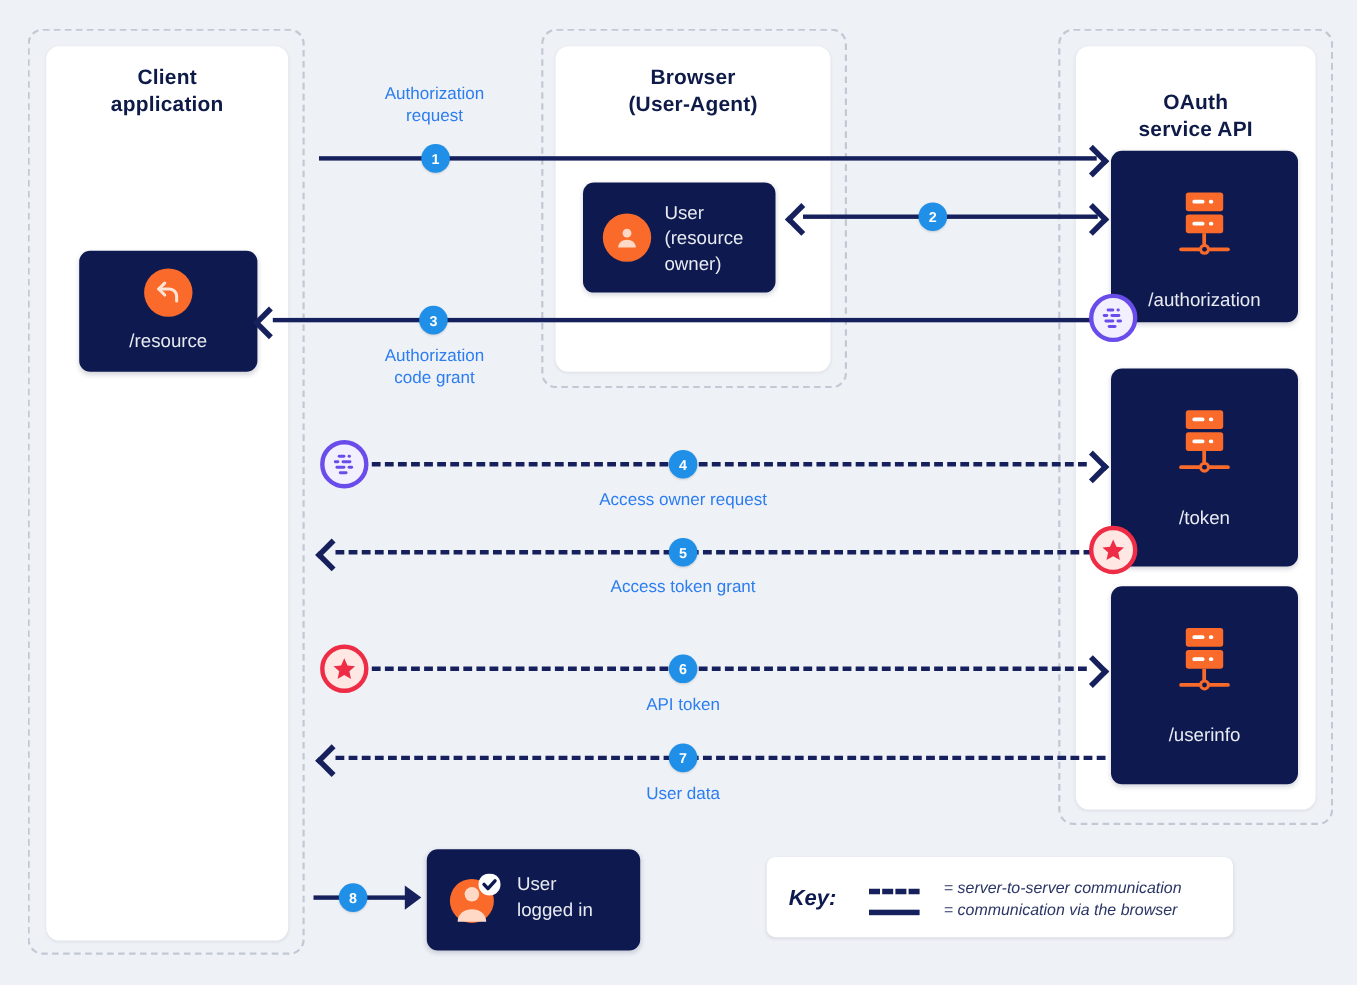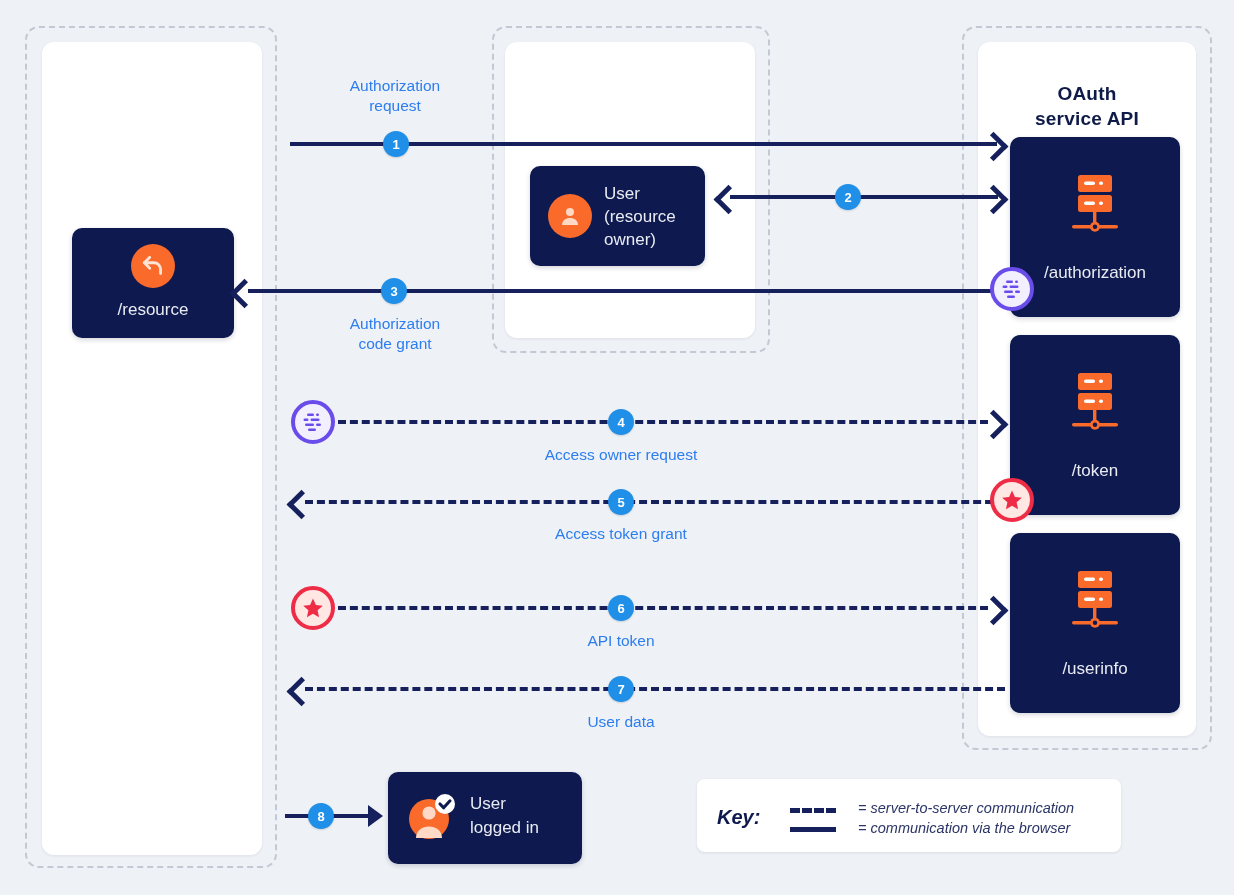--- a/index.html
+++ b/index.html
@@ -163,52 +163,56 @@
     width:46px;
   }
 </style>
 </head>
 <body>
 
 <div id="canvas">
 
   <div class="col-dash" style="left:25px;top:26px;width:252px;height:842px;"></div>
   <div class="col-card" style="left:42px;top:42px;width:220px;height:813px;"></div>
+  <div class="col-title" style="left:42px;top:58px;width:220px;white-space:pre-line;">Client
+application</div>
 
   <div class="node" style="left:72px;top:228px;width:162px;height:110px;">
     <span style="position:absolute;left:50%;top:16px;transform:translateX(-50%);width:44px;height:44px;border-radius:50%;background:#f96a2b;display:flex;align-items:center;justify-content:center;">
       <svg width="26" height="26" viewBox="0 0 24 24" fill="none" stroke="#ffe3d4" stroke-width="2.6" stroke-linecap="round" stroke-linejoin="round">
         <polyline points="9,14 4,9 9,4"></polyline>
         <path d="M4 9h9a6 6 0 0 1 6 6v4"></path>
       </svg>
     </span>
     <span class="node-label" style="top:72px;">/resource</span>
   </div>
 
   <div class="col-dash" style="left:492px;top:26px;width:278px;height:327px;"></div>
   <div class="col-card" style="left:505px;top:42px;width:250px;height:296px;"></div>
+  <div class="col-title" style="left:505px;top:58px;width:250px;white-space:pre-line;">Browser
+(User-Agent)</div>
 
   <div class="node" style="left:530px;top:166px;width:175px;height:100px;">
     <span style="position:absolute;left:18px;top:28px;width:44px;height:44px;border-radius:50%;background:#f96a2b;display:flex;align-items:center;justify-content:center;">
       <svg width="24" height="24" viewBox="0 0 24 24" fill="#ffd9c6">
         <circle cx="12" cy="8" r="4"></circle>
         <path d="M4 21c0-4.4 3.6-7 8-7s8 2.6 8 7z"></path>
       </svg>
     </span>
     <span style="position:absolute;left:74px;top:16px;font-size:17px;line-height:23px;white-space:pre-line;color:#e8ebf2;">User
 (resource
 owner)</span>
   </div>
 
   <div class="col-dash" style="left:962px;top:26px;width:250px;height:724px;"></div>
   <div class="col-card" style="left:978px;top:42px;width:218px;height:694px;"></div>
   <div class="col-title" style="left:978px;top:58px;width:218px;white-space:pre-line;margin-top:23px;">OAuth
 service API</div>
 
-  <div class="node" style="left:1010px;top:137px;width:170px;height:180px;">
+  <div class="node" style="left:1010px;top:137px;width:170px;height:156px;">
     <span style="position:absolute;left:50%;top:36px;transform:translateX(-50%);">
       <svg width="58" height="66" viewBox="0 0 58 66">
         <rect x="12" y="2" width="34" height="17" rx="2.5" fill="#f96a2b"></rect>
         <rect x="12" y="22" width="34" height="17" rx="2.5" fill="#f96a2b"></rect>
         <rect x="18" y="8.5" width="11" height="3.5" rx="1.7" fill="#ffffff"></rect>
         <rect x="33" y="8.5" width="4" height="3.5" rx="1.7" fill="#ffffff"></rect>
         <rect x="18" y="28.5" width="11" height="3.5" rx="1.7" fill="#ffffff"></rect>
         <rect x="33" y="28.5" width="4" height="3.5" rx="1.7" fill="#ffffff"></rect>
         <rect x="27" y="39" width="3.4" height="11" fill="#f96a2b"></rect>
         <rect x="6" y="52" width="46" height="3.4" rx="1.7" fill="#f96a2b"></rect>

